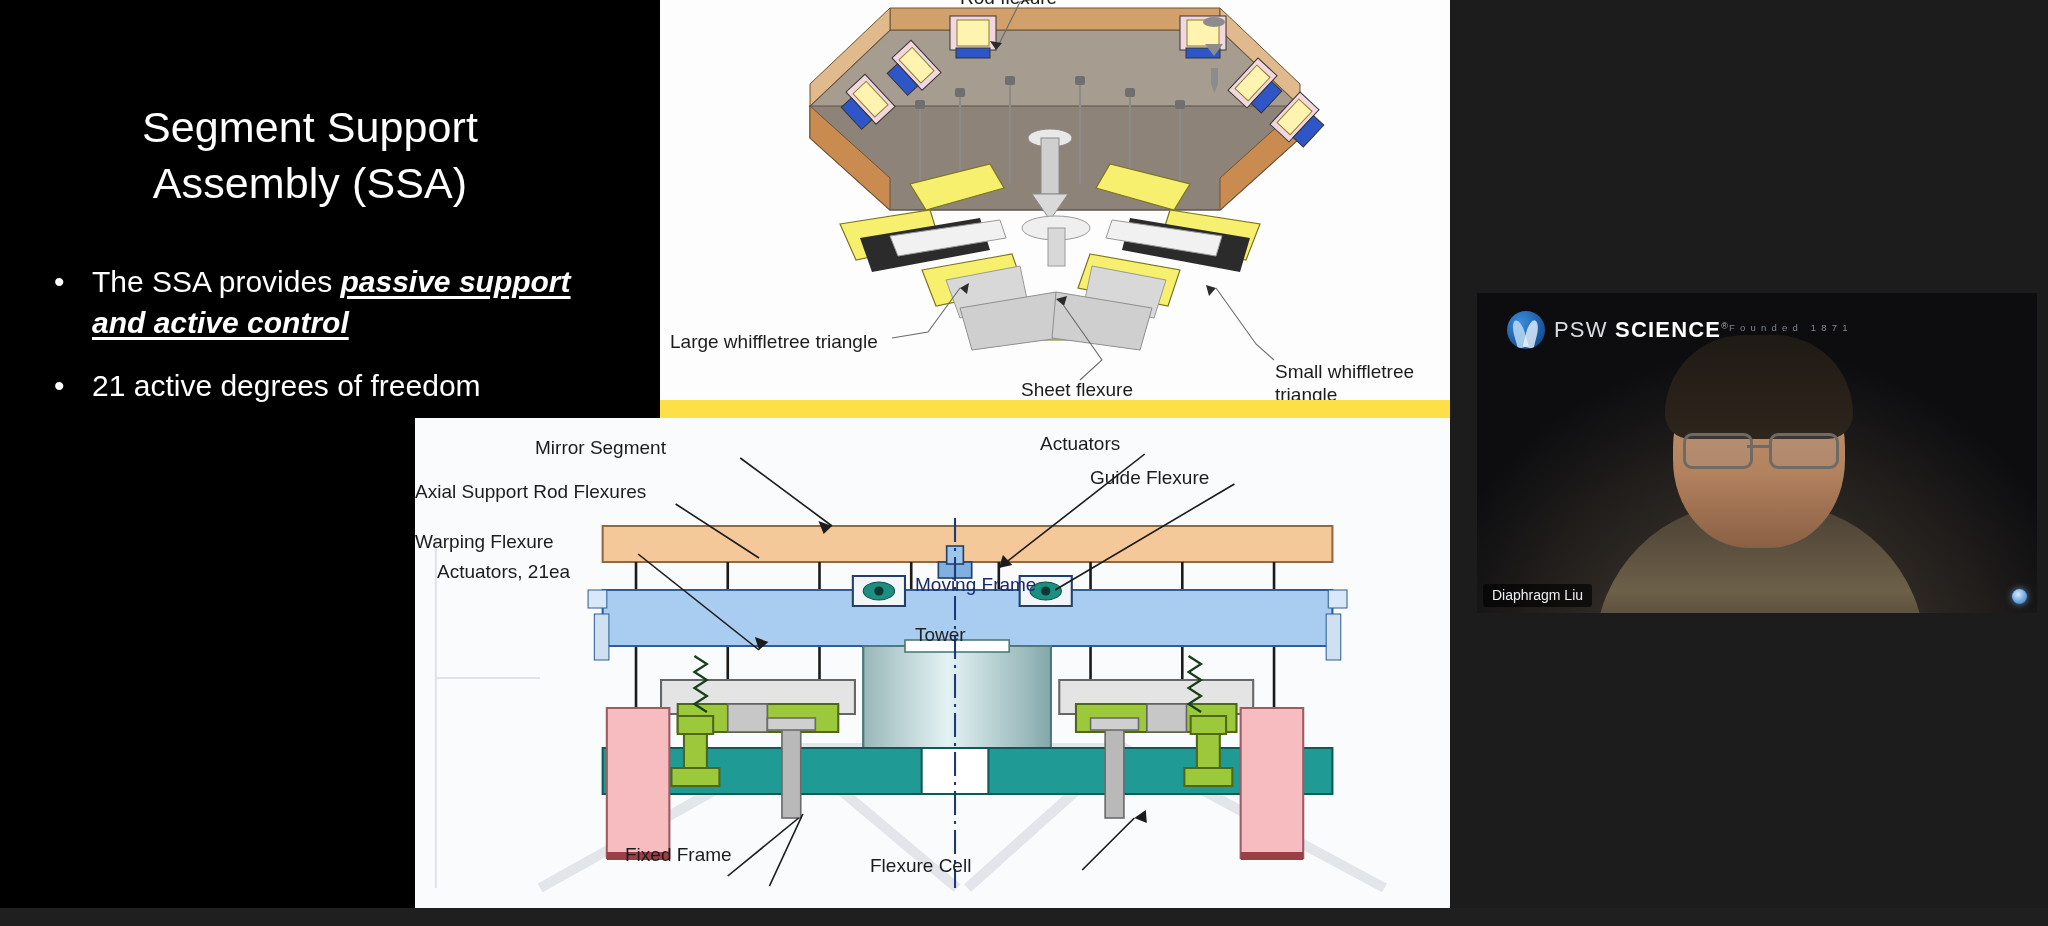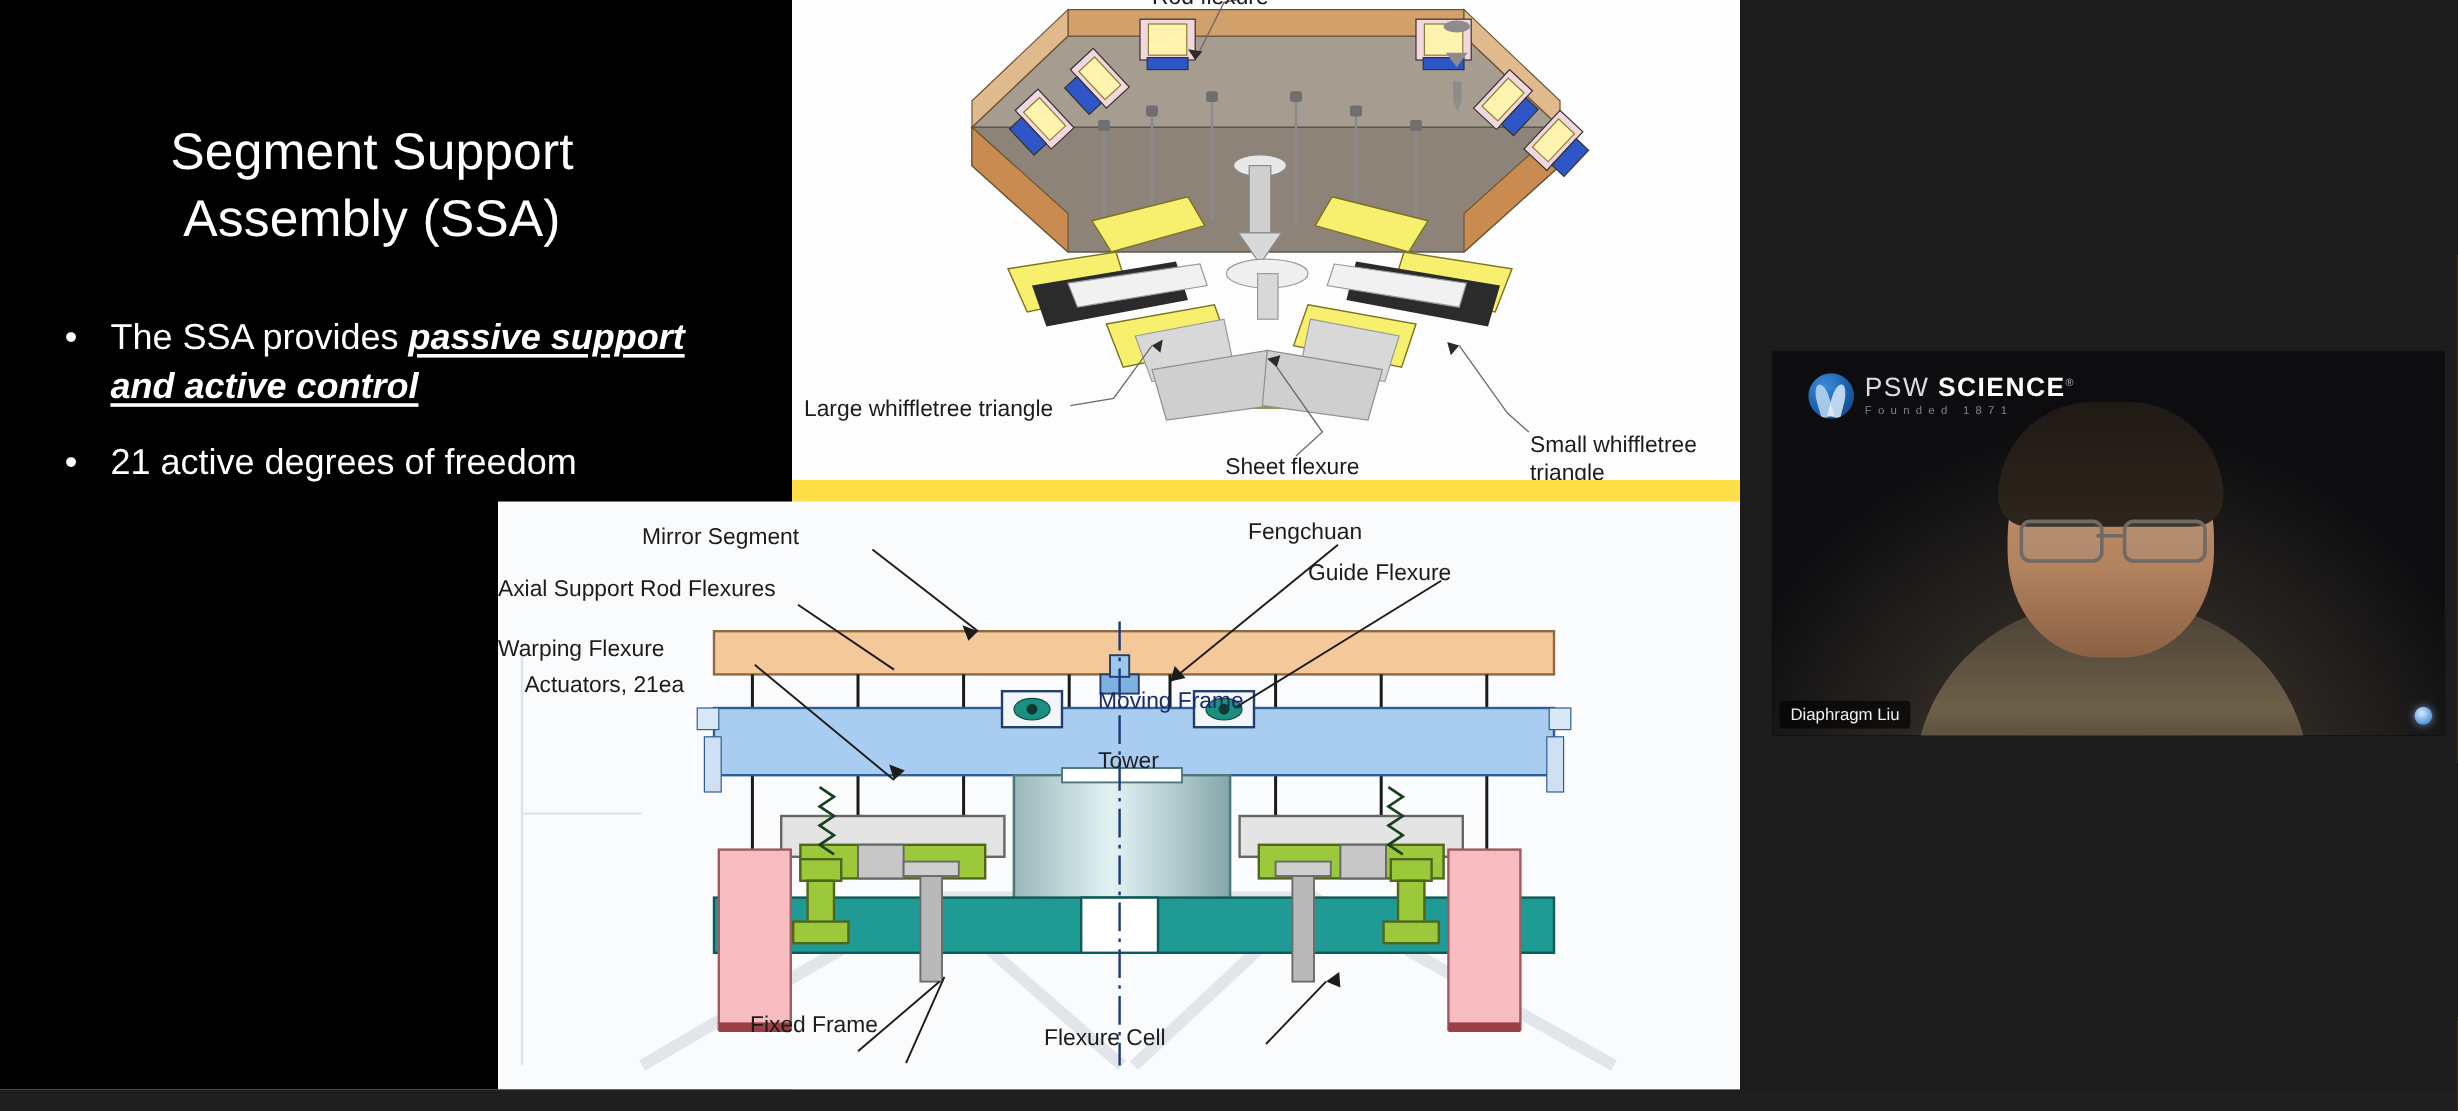--- a/index.html
+++ b/index.html
@@ -42,21 +42,21 @@
     font-size:30px;line-height:1.36;color:#fff;
   }
   .em-ul{font-style:italic;font-weight:600;text-decoration:underline;text-underline-offset:4px;}
   
   #fig-top{
     position:absolute;left:660px;top:-12px;width:790px;height:412px;
     background:#fdfdfd;overflow:hidden;
   }
   #fig-bot{
     position:absolute;left:415px;top:418px;width:1035px;height:490px;
-    background:#fafbfd;overflow:hidden;
+    background:#fafbfd;overflow:hidden;padding-left:44px;
   }
   .figsvg{position:absolute;left:0;top:0;width:100%;height:100%;}
   .lbl{
     position:absolute;color:#1c1c1c;font-size:19px;line-height:1.22;
     font-family:"Liberation Sans", sans-serif;white-space:pre-line;
   }
   .lbl.blue{color:#1b2a6b;}
   .lbl.dark{color:#222;}
   
   #video-tile{
@@ -72,21 +72,21 @@
   #psw-logo{
     position:absolute;left:30px;top:18px;display:flex;align-items:center;gap:9px;
   }
   #psw-mark{width:38px;height:38px;border-radius:50%;
     background:radial-gradient(circle at 35% 30%, #3b8ddb 0%, #1d5fa8 55%, #0f3c74 100%);
     position:relative;overflow:hidden;}
   #psw-mark:before{content:"";position:absolute;left:7px;top:9px;width:11px;height:28px;
     border-radius:50% 50% 0 0;background:#bcd9f2;opacity:.85;transform:rotate(-16deg);}
   #psw-mark:after{content:"";position:absolute;left:19px;top:9px;width:11px;height:28px;
     border-radius:50% 50% 0 0;background:#e6f1fb;opacity:.8;transform:rotate(14deg);}
-  #psw-words{display:flex;flex-direction:column;line-height:1;}
+  #psw-words{display:flex;flex-direction:row;line-height:1;}
   #psw-main{font-size:22px;letter-spacing:1.2px;color:#d9dde2;}
   #psw-main b{color:#ffffff;font-weight:700;}
   #psw-sub{font-size:9.5px;letter-spacing:5.2px;color:#7d848c;margin-top:4px;}
   #psw-sup{font-size:9px;vertical-align:super;color:#aeb4bb;}
   
   .person{position:absolute;}
   #p-body{left:118px;top:210px;width:330px;height:160px;
     background:linear-gradient(180deg,#4a4034 0%,#6d6049 55%,#3a3228 100%);
     border-radius:150px 150px 0 0;}
   #p-head{left:196px;top:55px;width:172px;height:200px;border-radius:50% 50% 44% 44%;
@@ -376,21 +376,21 @@
       </g>
       <g fill="#1c1c1c">
         <path d="M400,108 l-13,-5 l5,13 z"></path>
         <path d="M560,150 l4,-13 l9,10 z"></path>
         <path d="M330,232 l-4,-13 l13,5 z"></path>
         <path d="M690,400 l11,-8 l1,13 z"></path>
       </g>
     </svg>
 
     <span class="lbl" style="left:120px;top:18px;">Mirror Segment</span>
-    <span class="lbl" style="left:625px;top:14px;">Fengchuan</span>
+    <span class="lbl" style="left:625px;top:14px;">Actuators</span>
     <span class="lbl" style="left:0px;top:62px;">Axial Support Rod Flexures</span>
     <span class="lbl" style="left:675px;top:48px;">Guide Flexure</span>
     <span class="lbl" style="left:0px;top:112px;">Warping Flexure</span>
     <span class="lbl" style="left:22px;top:142px;">Actuators, 21ea</span>
     <span class="lbl blue" style="left:500px;top:155px;">Moving Frame</span>
     <span class="lbl dark" style="left:500px;top:205px;">Tower</span>
     <span class="lbl" style="left:210px;top:425px;">Fixed Frame</span>
     <span class="lbl" style="left:455px;top:436px;">Flexure Cell</span>
   </div>
 

